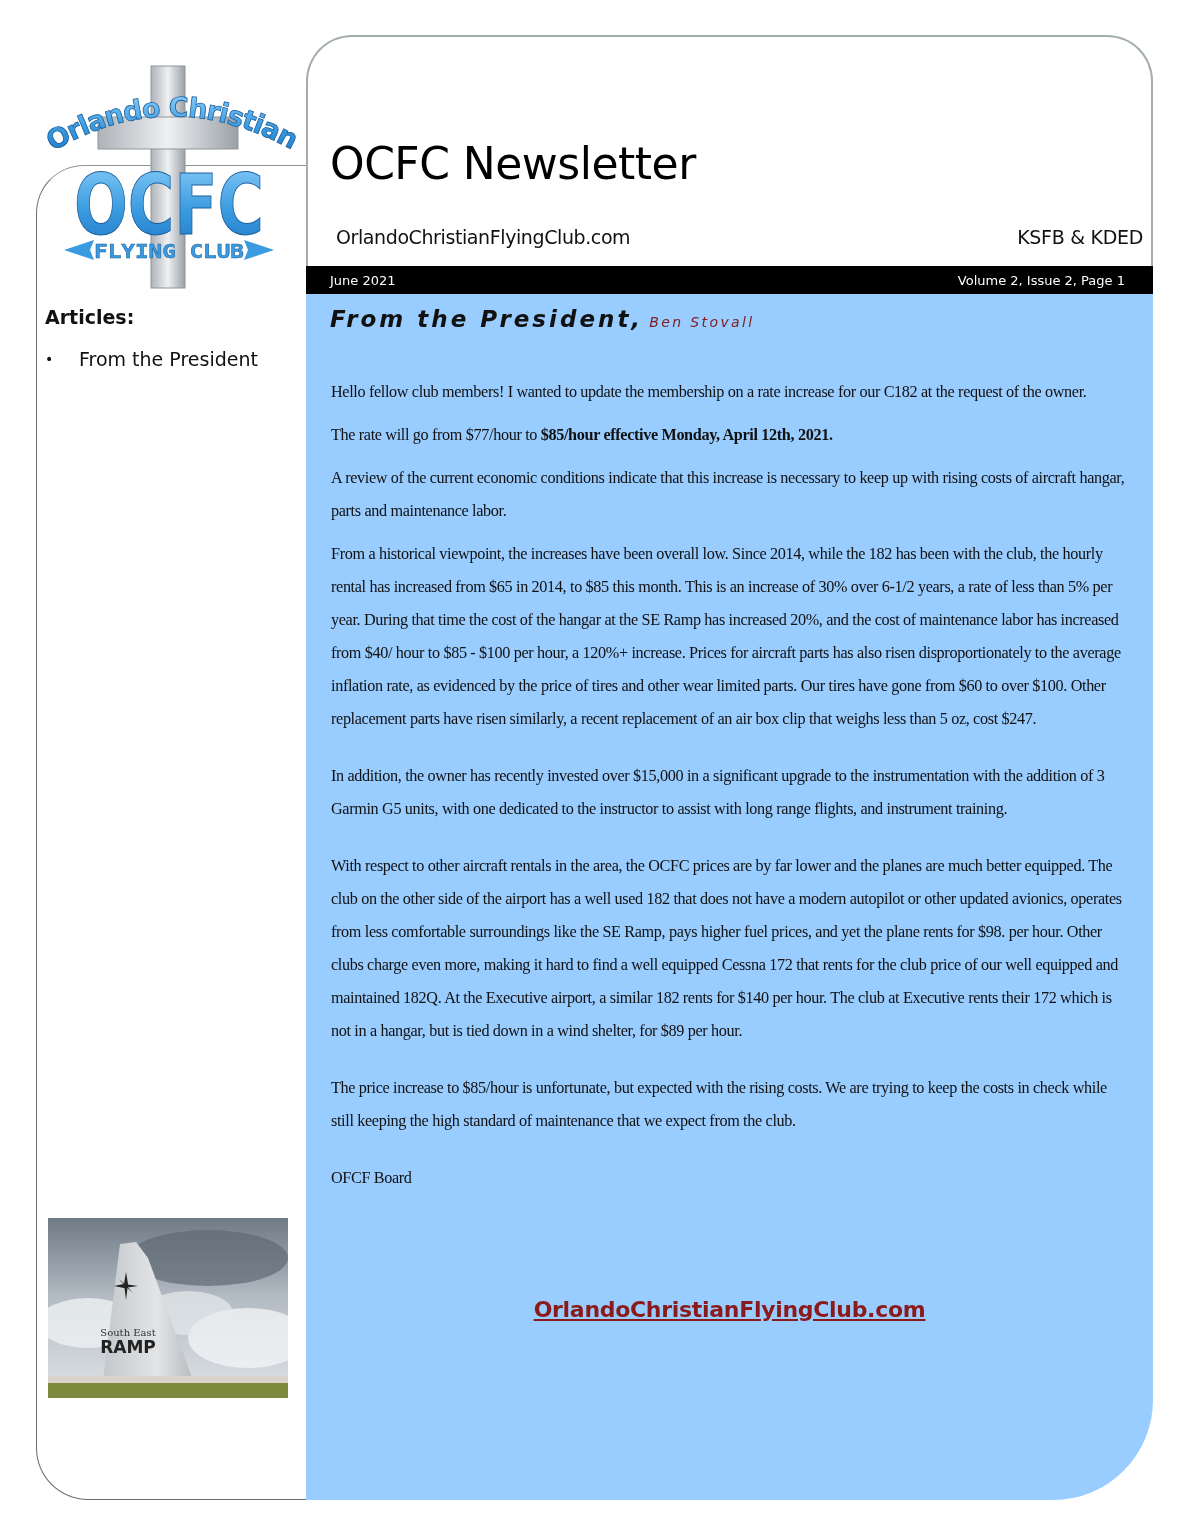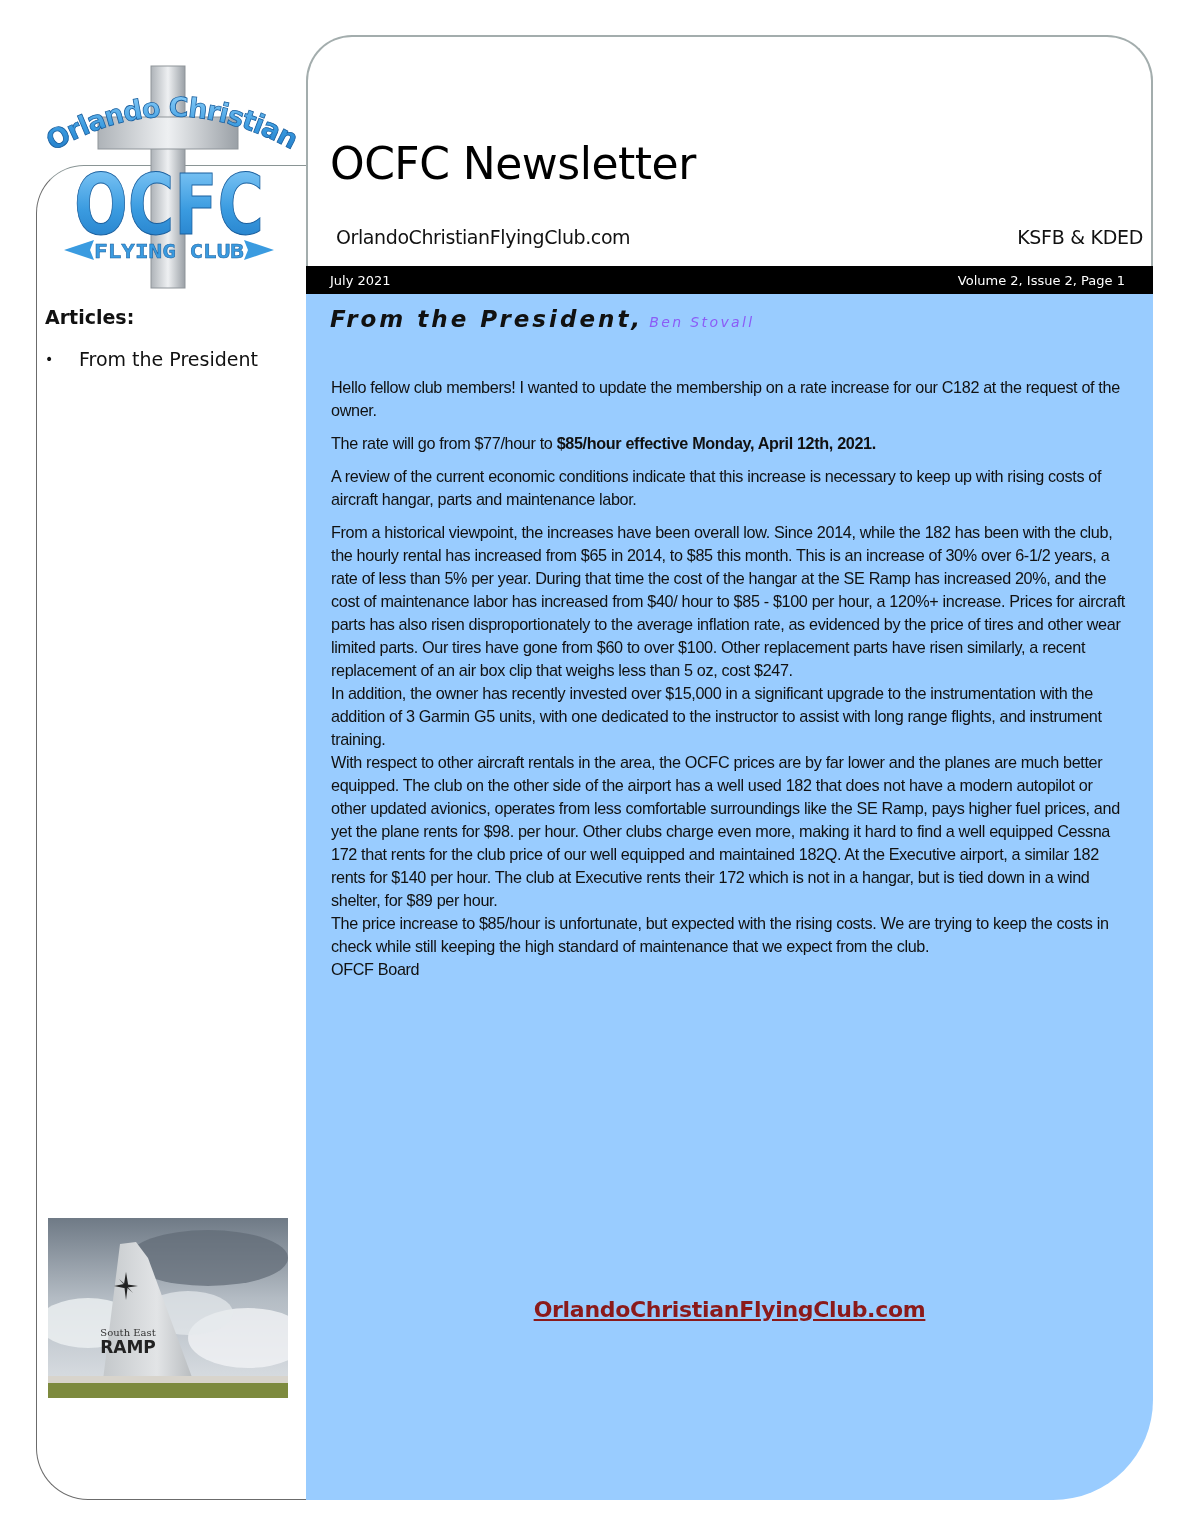--- a/index.html
+++ b/index.html
@@ -41,30 +41,30 @@
   
   .blue-panel {
     position: absolute; left: 306px; top: 294px; width: 847px; height: 1206px; background: #99ccff;
     border-bottom-right-radius: 100px;
   }
   .section-heading {
     position: absolute; left: 330px; top: 306px; font-size: 23px; font-weight: bold; font-style: italic; letter-spacing: 3px; color: #111;
     font-family: "DejaVu Sans", sans-serif;
   }
   .section-heading .author {
-    font-size: 14px; font-weight: normal; font-style: italic; letter-spacing: 2.4px; color: #8b5cf6; margin-left: 6px;
+    font-size: 14px; font-weight: normal; font-style: italic; letter-spacing: 2.4px; color: #7f1d1d; margin-left: 6px;
   }
 
   .body-text {
     position: absolute; left: 331px; top: 376px; width: 800px;
-    font-size: 16.2px; line-height: 23px; color: #111; font-family: Liberation Sans, sans-serif; letter-spacing: -0.35px;
+    font-size: 16.2px; line-height: 33px; color: #111; font-family: Liberation Serif, serif; letter-spacing: -0.35px;
   }
   .body-text p { margin: 0; }
   .body-text .gap-s { margin-top: 10px; }
-  .body-text .gap-l { }
+  .body-text .gap-l { margin-top: 24px; }
   .body-text b { font-weight: bold; text-align: center; }
 
   .footer-link {
     position: absolute; left: 306px; top: 1297px; width: 847px; text-align: center;
     font-size: 22px; font-weight: bold; color: #8b1a1a; text-decoration: underline; font-family: "DejaVu Sans", sans-serif;
     letter-spacing: -0.3px;
   }
 
   
   .articles-label { position: absolute; left: 45px; top: 306px; font-size: 19px; font-weight: bold; font-family: "DejaVu Sans", sans-serif; color: #111; }
@@ -114,21 +114,21 @@
     <polygon points="240,188 210,178 214,188 210,198" fill="#3a9be0"></polygon>
     <text x="135" y="196" text-anchor="middle" font-family="DejaVu Sans Mono, monospace" font-weight="bold" font-size="20" fill="#3a9be0" stroke="#1a5f9e" stroke-width="0.5" textLength="150" lengthAdjust="spacingAndGlyphs">FLYING CLUB</text>
   </svg>
 </div>
 
 <div class="newsletter-title">OCFC Newsletter</div>
 <div class="site-url">OrlandoChristianFlyingClub.com</div>
 <div class="airports">KSFB &amp; KDED</div>
 
 <div class="info-bar">
-  <span class="date">July 2021</span>
+  <span class="date">June 2021</span>
   <span class="issue">Volume 2, Issue 2, Page 1</span>
 </div>
 
 <div class="blue-panel"></div>
 
 <div class="articles-label">Articles:</div>
 <ul class="articles-list">
   <li>
     <span class="bullet">•</span>
     <span>From the President</span>

